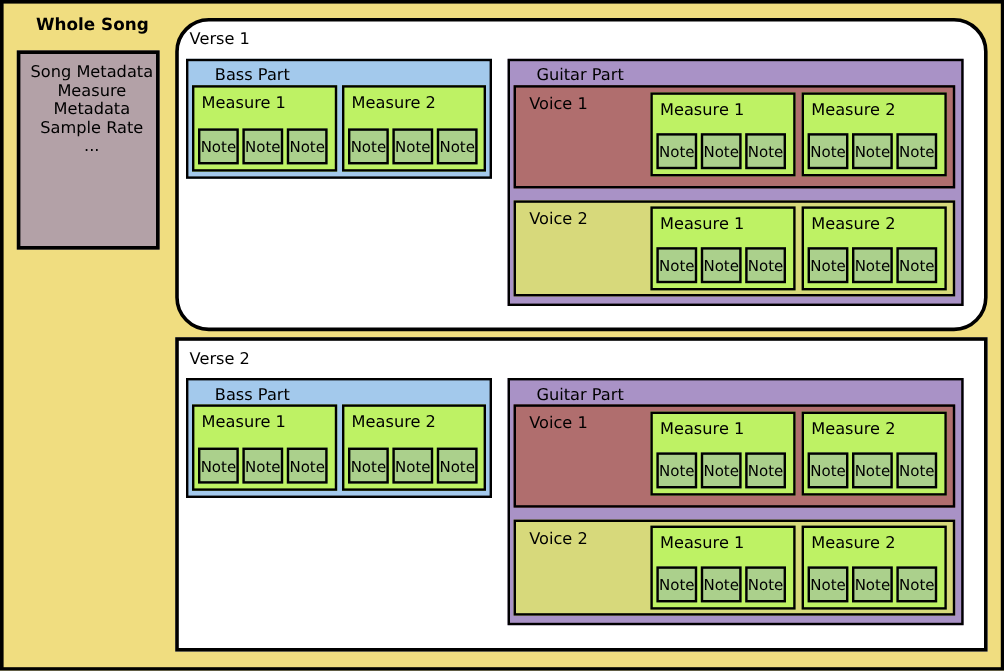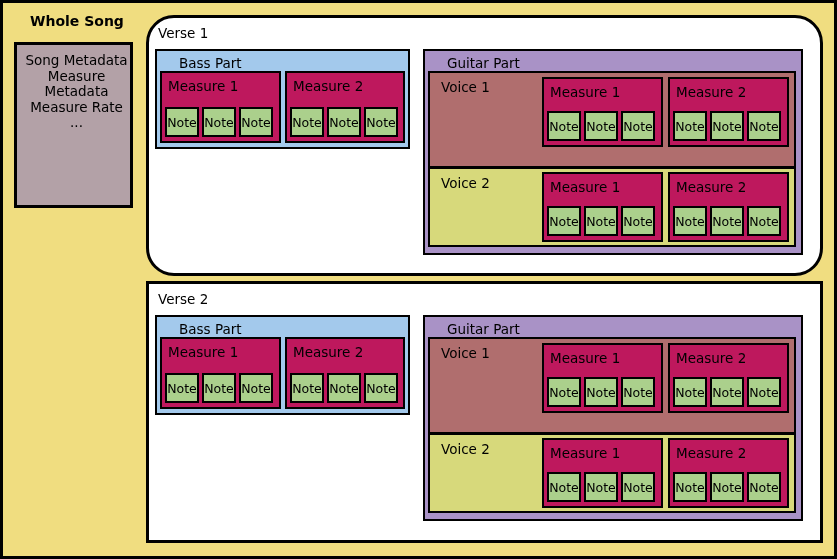--- a/index.html
+++ b/index.html
@@ -70,34 +70,34 @@
     white-space: nowrap;
     margin-left: 14px;
   }
 
   .voice {
     position: absolute;
     left: 3px;
     width: 368px;
     border: 2px solid var(--c-border, #000);
   }
-  .voice0 { top: 20px;  height: 97px; background: var(--c-voice1, #b06e6e); }
+  .voice0 { top: 20px;  height: 86px; background: var(--c-voice1, #b06e6e); }
   .voice1 { top: 116px; height: 80px; background: var(--c-voice2, #d7d97b); }
 
   .voice-label {
     position: absolute;
     left: 11px;
     top: 6px;
     font-size: 13.5px;
     white-space: nowrap;
   }
 
   .measure {
     position: absolute;
-    background: #be185d;
+    background: #bef264;
     border: 2px solid var(--c-border, #000);
   }
   .in-bass.m0  { left: 3px;   top: 20px; width: 121px; height: 72px; }
   .in-bass.m1  { left: 128px; top: 20px; width: 120px; height: 72px; }
   .in-voice.m0 { left: 112px; top: 4px;  width: 121px; height: 70px; }
   .in-voice.m1 { left: 238px; top: 4px;  width: 121px; height: 70px; }
   .voice1 .in-voice.m0, .voice1 .in-voice.m1 { top: 3px; }
 
   .measure-label {
     position: absolute;
@@ -130,21 +130,21 @@
 </style>
 </head>
 <body>
 
 <div class="root" style="--c-bg: #f0dd80; --c-border: #000000; --c-meta: #b3a1a7; --c-bass: #a3c9ec; --c-guitar: #a992c6; --c-voice1: #b06e6e; --c-voice2: #d7d97b; --c-note: #abd08c;">
   <div class="title">Whole Song</div>
   <div class="metadata">
       <div class="meta-line">Song Metadata</div>
       <div class="meta-line">Measure</div>
       <div class="meta-line">Metadata</div>
-      <div class="meta-line">Measure Rate</div>
+      <div class="meta-line">Sample Rate</div>
       <div class="meta-line">...</div>
     </div>
 
 <div class="verse v0">
       <div class="verse-label">Verse 1</div>
       <div class="part bass">
         <div class="part-label">Bass Part</div>
         <div class="measure in-bass m0">
           <div class="measure-label">Measure 1</div>
           <div class="notes-row">

